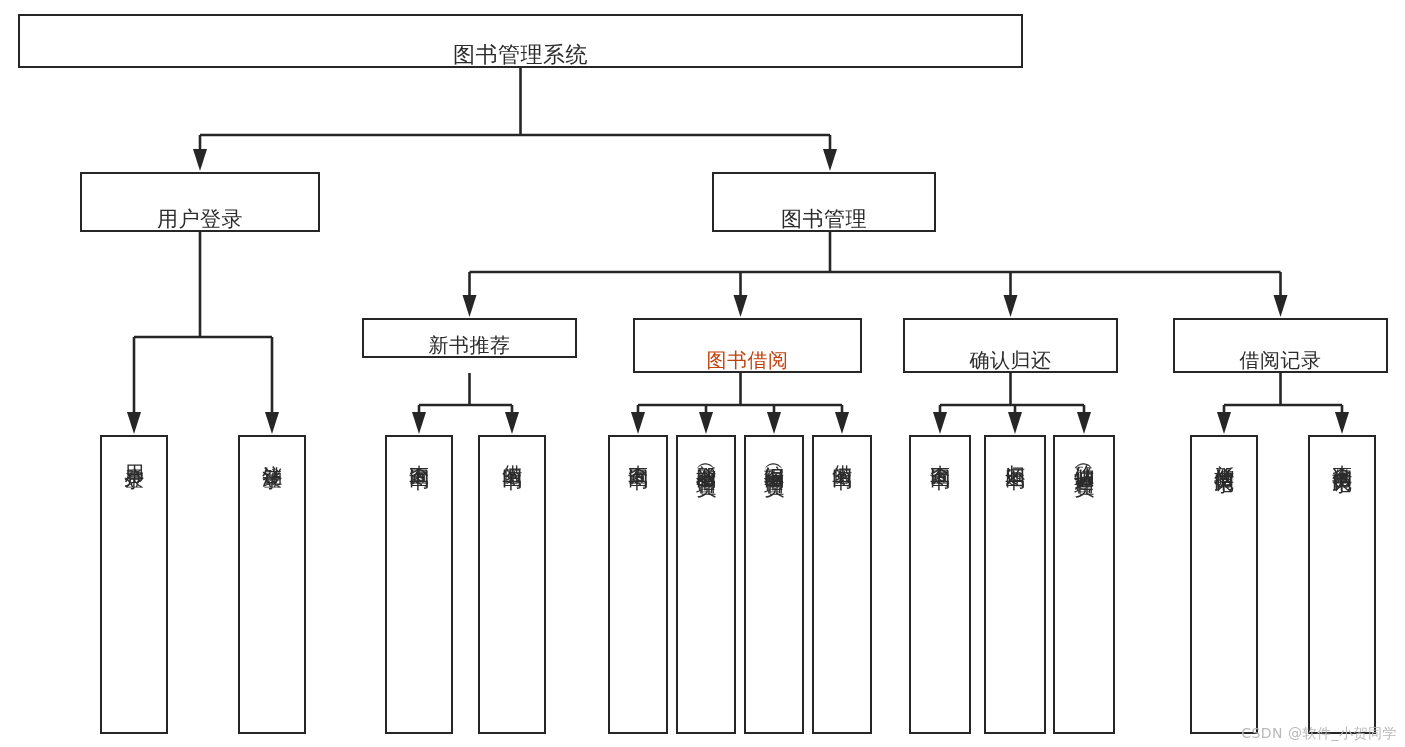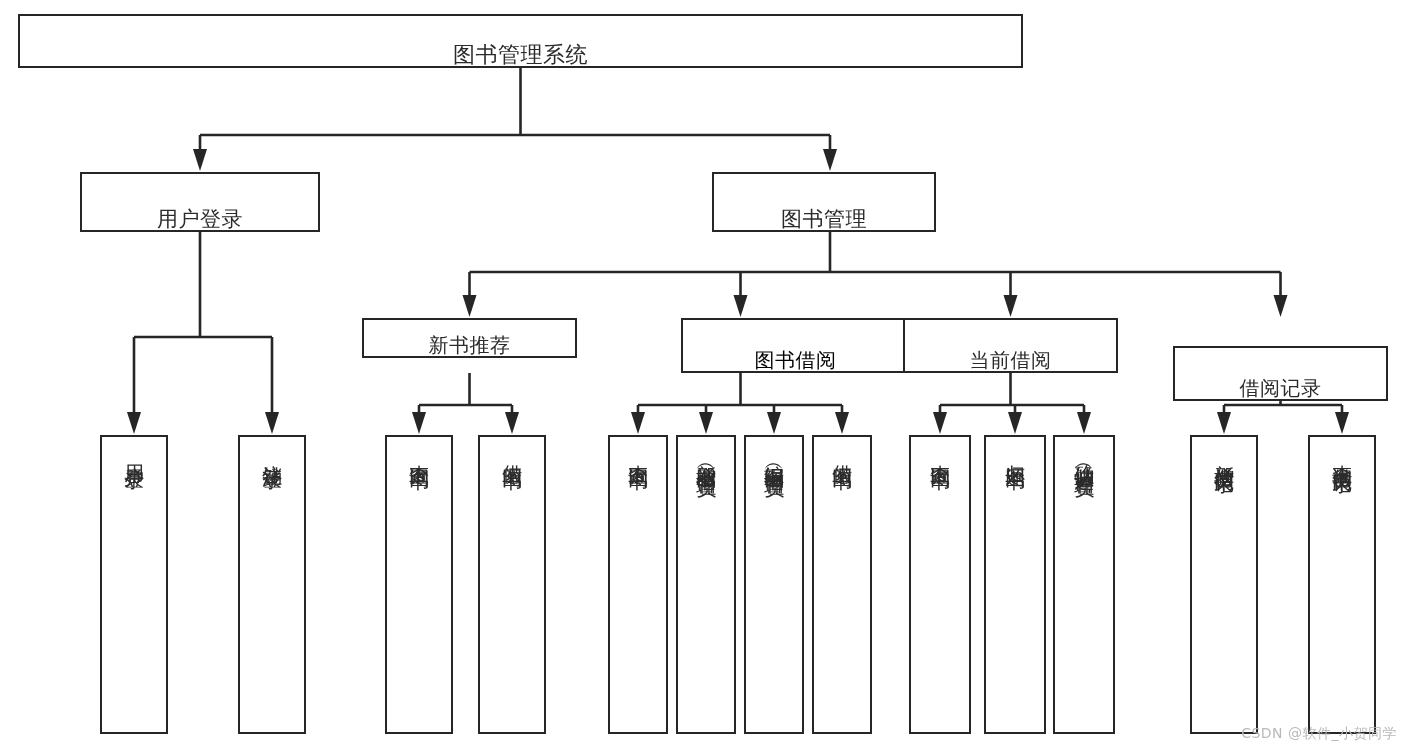--- a/index.html
+++ b/index.html
@@ -132,27 +132,27 @@
       </div>
       <div class="node level-1" style="left: 80px; top: 172px; width: 240px; height: 60px; border-color: rgb(38, 38, 38); color: rgb(43, 43, 43);">
         <span class="htext">用户登录</span>
       </div>
       <div class="node level-1" style="left: 712px; top: 172px; width: 224px; height: 60px; border-color: rgb(38, 38, 38); color: rgb(43, 43, 43);">
         <span class="htext">图书管理</span>
       </div>
       <div class="node level-2" style="left: 362px; top: 318px; width: 215px; height: 40px; border-color: rgb(38, 38, 38); color: rgb(43, 43, 43);">
         <span class="htext">新书推荐</span>
       </div>
-      <div class="node level-2" style="left: 633px; top: 318px; width: 229px; height: 55px; border-color: rgb(38, 38, 38); color: #000000; margin-left: 48px;">
+      <div class="node level-2" style="left: 633px; top: 318px; width: 229px; height: 55px; border-color: rgb(38, 38, 38); color: #c2410c;">
         <span class="htext">图书借阅</span>
       </div>
       <div class="node level-2" style="left: 903px; top: 318px; width: 215px; height: 55px; border-color: rgb(38, 38, 38); color: rgb(43, 43, 43);">
-        <span class="htext">当前借阅</span>
+        <span class="htext">确认归还</span>
       </div>
-      <div class="node level-2" style="left: 1173px; top: 318px; width: 215px; height: 55px; border-color: rgb(38, 38, 38); color: rgb(43, 43, 43); margin-top: 28px;">
+      <div class="node level-2" style="left: 1173px; top: 318px; width: 215px; height: 55px; border-color: rgb(38, 38, 38); color: rgb(43, 43, 43);">
         <span class="htext">借阅记录</span>
       </div>
       <div class="node level-3 leaf" style="left: 100px; top: 435px; width: 68px; height: 299px; border-color: rgb(38, 38, 38); color: rgb(43, 43, 43);">
         <span class="vtext">用户登录</span>
       </div>
       <div class="node level-3 leaf" style="left: 238px; top: 435px; width: 68px; height: 299px; border-color: rgb(38, 38, 38); color: rgb(43, 43, 43);">
         <span class="vtext">注销登录</span>
       </div>
       <div class="node level-3 leaf" style="left: 385px; top: 435px; width: 68px; height: 299px; border-color: rgb(38, 38, 38); color: rgb(43, 43, 43);">
         <span class="vtext">查询图书</span>

